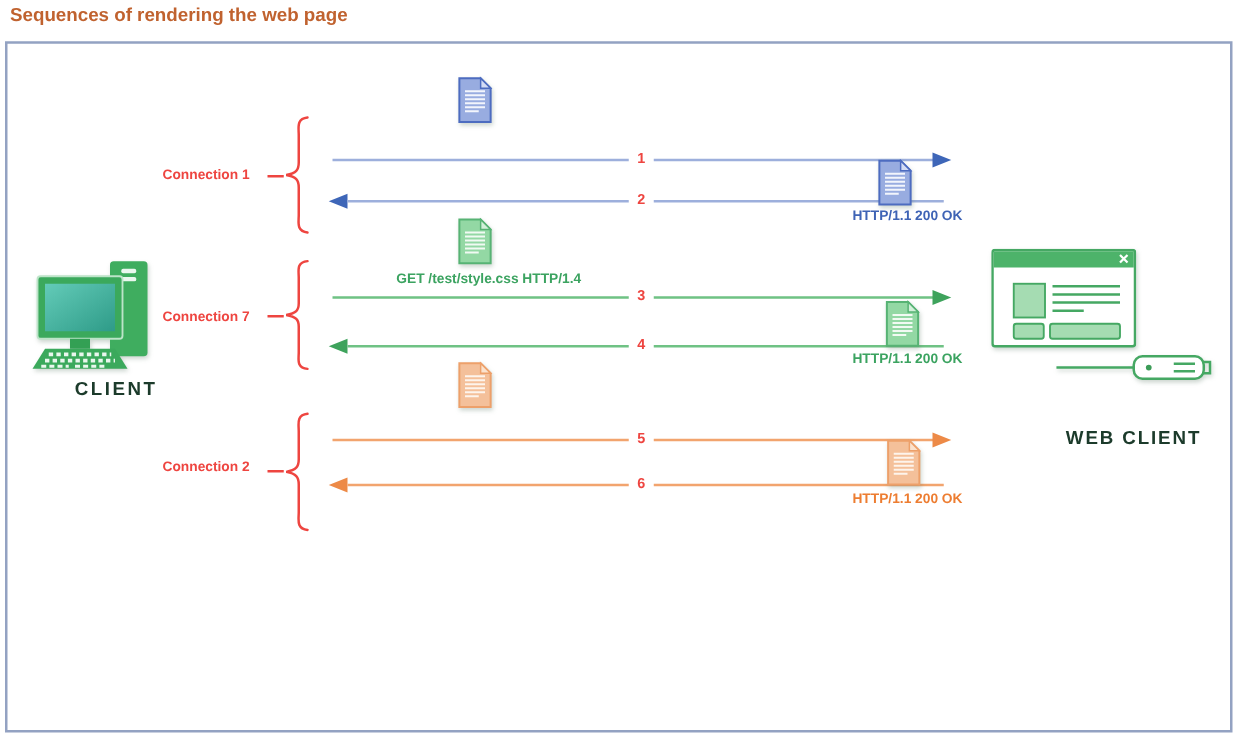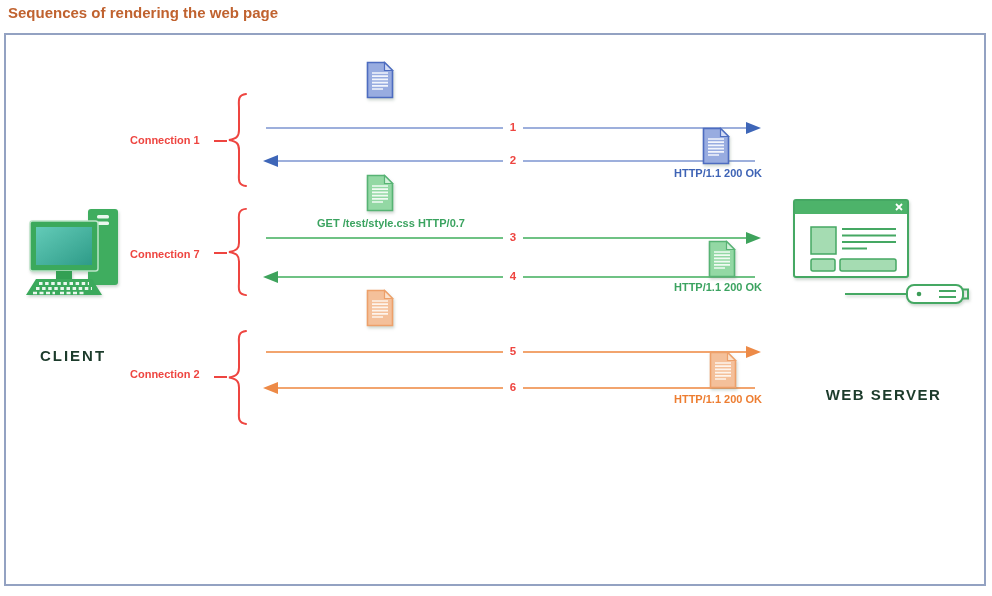--- a/index.html
+++ b/index.html
@@ -4,21 +4,21 @@
 <style>
   html,body{margin:0;padding:0;width:992px;height:596px;background:#fff;overflow:hidden;
     font-family:"Liberation Sans",sans-serif;}
   .stage{position:relative;width:812px;height:596px;}
   .page-title{position:absolute;left:8px;top:4px;font-size:15px;font-weight:600;color:#C0622F;}
   .diagram-box{position:absolute;left:4px;top:33px;width:982px;height:553px;
     border:2px solid #93A2C2;box-sizing:border-box;background:#fff;}
 
   
   .req-text{position:absolute;left:266px;width:250px;text-align:center;font-size:11px;font-weight:600;}
-  .resp-text{position:absolute;left:666px;width:104px;text-align:center;font-size:11px;font-weight:600;}
+  .resp-text{position:absolute;left:666px;width:104px;text-align:right;font-size:11px;font-weight:600;}
   .t-blue{color:#3E63B5}.t-green{color:#3BA360}.t-orange:not(svg){color:#ED7D31}
 
   
   .hline{position:absolute;height:2px;}
   .req-line{left:266px;width:482px;}
   .resp-line{left:278px;width:477px;}
   .l-blue{background:#9DAFDC}.l-green{background:#6FC284}.l-orange{background:#F2A46E}
   .arrow{position:absolute;width:0;height:0;border-top:6px solid transparent;border-bottom:6px solid transparent;}
   .arrow-right{border-left-width:15px;border-left-style:solid;}
   .arrow-left{border-right-width:15px;border-right-style:solid;}
@@ -31,22 +31,22 @@
 
   
   .conn-label{position:absolute;left:130px;width:82px;text-align:left;font-size:11px;
     font-weight:600;color:#EE4540;}
   .label-dash{position:absolute;width:13px;height:2px;background:#EE4540;}
   .brace{position:absolute;left:226px;width:24px;}
 
   
   .icon{position:absolute;filter:drop-shadow(1px 2px 1.5px rgba(90,120,100,0.30));}
   .doc{width:30px;height:38px;}
-  .big-label{position:absolute;text-align:center;font-size:15px;font-weight:700;
-    color:#1C3B2B;letter-spacing:2px;margin-top:44px;}
+  .big-label{position:absolute;text-align:right;font-size:15px;font-weight:700;
+    color:#1C3B2B;letter-spacing:2px;}
 </style>
 </head>
 <body>
 
 <div class="stage">
 
   <div class="page-title">Sequences of rendering the web page</div>
 
   <div class="diagram-box"></div>
 
@@ -80,21 +80,21 @@
     <rect x="18" y="60" width="24" height="12" rx="2" fill="#A5DCB2" stroke="#45A863" stroke-width="1.5"></rect>
     <rect x="47" y="60" width="56" height="12" rx="2" fill="#A5DCB2" stroke="#45A863" stroke-width="1.5"></rect>
   </svg>
   <svg class="icon" style="left:845px;top:283px" width="128" height="22" viewBox="0 0 128 22">
     <path d="M0,11 H63" stroke="#45A863" stroke-width="2"></path>
     <rect x="62" y="2" width="56" height="18" rx="7" fill="#fff" stroke="#45A863" stroke-width="2"></rect>
     <circle cx="74" cy="11" r="2.3" fill="#3C9C58"></circle>
     <path d="M94,8 h17 M94,14 h17" stroke="#45A863" stroke-width="2"></path>
     <path d="M118,6.5 h5 v9 h-5" fill="none" stroke="#45A863" stroke-width="2"></path>
   </svg>
-  <div class="big-label" style="left:806px;top:342px;width:155px;letter-spacing:1.5px">WEB SERVER</div>
+  <div class="big-label" style="left:806px;top:342px;width:155px;letter-spacing:1.5px">WEB CLIENT</div>
 
   <div class="conn-label" style="top:134px">Connection 1</div>
   <div class="label-dash" style="left:214px;top:140px"></div>
   <svg class="brace" style="top:92px" width="24" height="96" viewBox="0 0 24 96" preserveAspectRatio="none">
     <path d="M20,2 C11,3 13,10 13,16 L13,38 C13,44 11,46.5 3,48 C11,49.5 13,52 13,58 L13,80 C13,86 11,93 20,94" fill="none" stroke="#EE4540" stroke-width="2" stroke-linecap="round"></path>
   </svg>
 
   <svg class="icon doc" style="left:365px;top:61px" viewBox="0 0 30 38">
     <path d="M2.5,1.5 h17 l8,8 v27 h-25 z" fill="#98ACE0" stroke="#4D6CC0" stroke-width="1.6"></path>
     <path d="M19.5,1.5 v8 h8 z" fill="#D3DCF5" stroke="#4D6CC0" stroke-width="1.2"></path>
@@ -118,21 +118,21 @@
   <div class="label-dash" style="left:214px;top:252px"></div>
   <svg class="brace" style="top:207px" width="24" height="90" viewBox="0 0 24 96" preserveAspectRatio="none">
     <path d="M20,2 C11,3 13,10 13,16 L13,38 C13,44 11,46.5 3,48 C11,49.5 13,52 13,58 L13,80 C13,86 11,93 20,94" fill="none" stroke="#EE4540" stroke-width="2" stroke-linecap="round"></path>
   </svg>
 
   <svg class="icon doc" style="left:365px;top:174px" viewBox="0 0 30 38">
     <path d="M2.5,1.5 h17 l8,8 v27 h-25 z" fill="#93D8A4" stroke="#57B374" stroke-width="1.6"></path>
     <path d="M19.5,1.5 v8 h8 z" fill="#D2F0DA" stroke="#57B374" stroke-width="1.2"></path>
     <path d="M7,12h16 M7,15.2h16 M7,18.4h16 M7,21.6h16 M7,24.8h16 M7,28h11" stroke="#F1FAF3" stroke-width="1.7" fill="none"></path>
   </svg>
-  <div class="req-text t-green" style="top:217px">GET /test/style.css HTTP/0.7</div>
+  <div class="req-text t-green" style="top:217px">GET /test/style.css HTTP/1.4</div>
   <div class="hline req-line l-green" style="top:237px"></div>
   <div class="arrow arrow-right a-green" style="left:746px;top:232px"></div>
   <div class="seq" style="top:230px">3</div>
 
   <div class="arrow arrow-left a-green" style="left:263px;top:271px"></div>
   <div class="hline resp-line l-green" style="top:276px"></div>
   <div class="seq" style="top:269px">4</div>
   <svg class="icon doc" style="left:707px;top:240px" viewBox="0 0 30 38">
     <path d="M2.5,1.5 h17 l8,8 v27 h-25 z" fill="#93D8A4" stroke="#57B374" stroke-width="1.6"></path>
     <path d="M19.5,1.5 v8 h8 z" fill="#D2F0DA" stroke="#57B374" stroke-width="1.2"></path>

